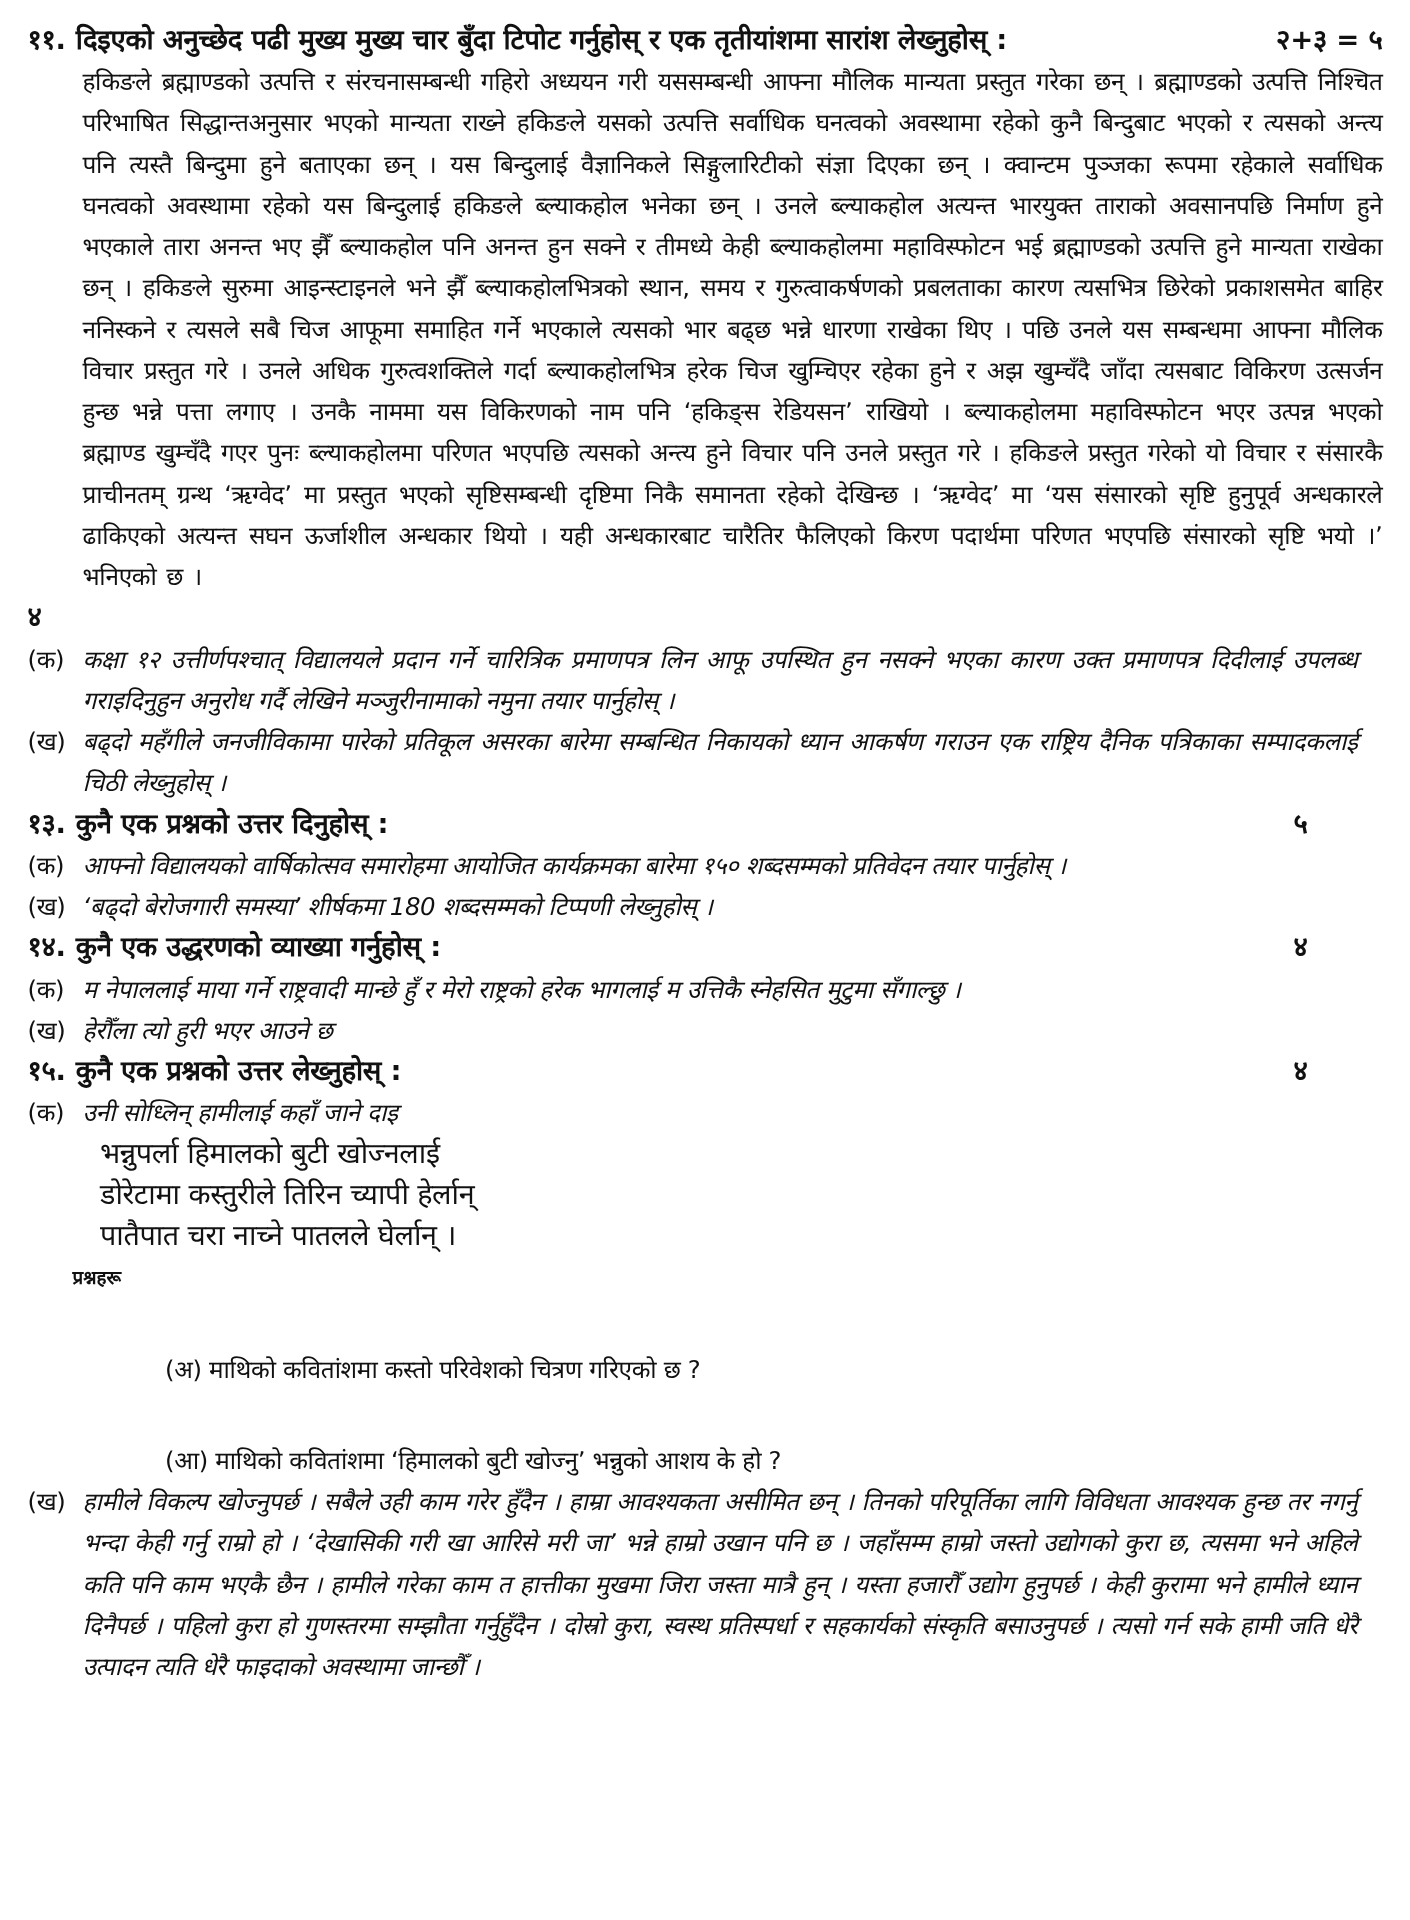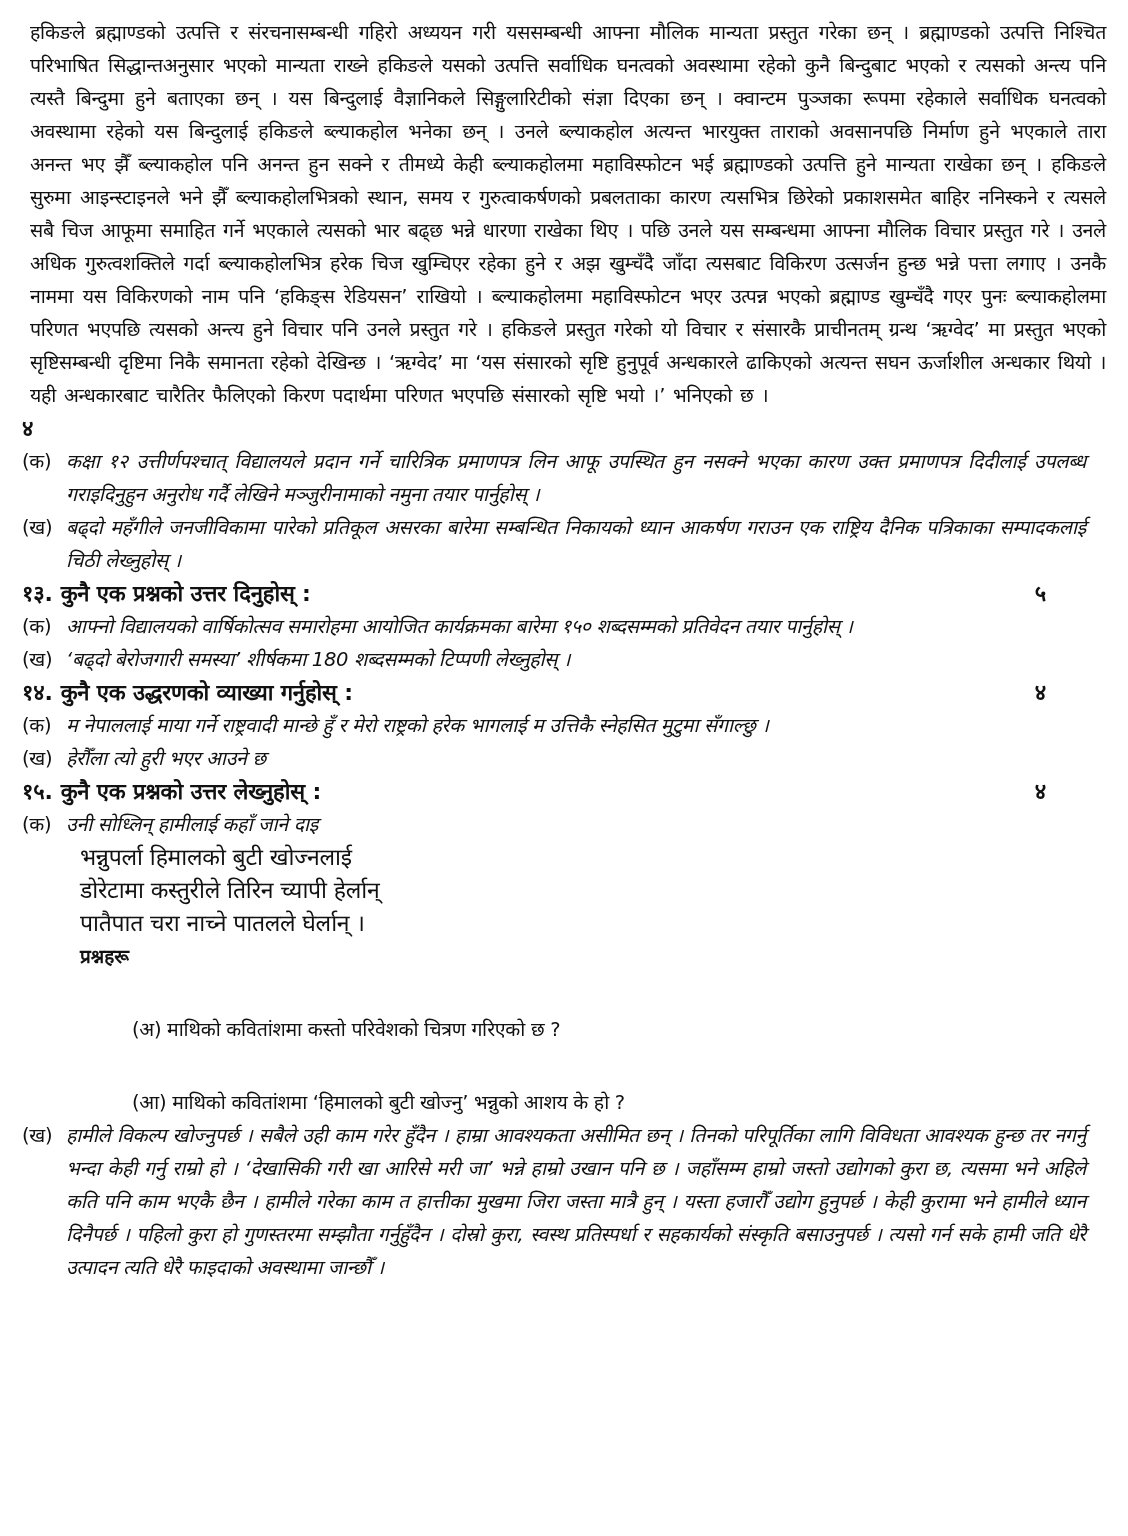--- a/index.html
+++ b/index.html
@@ -26,43 +26,49 @@
     letter-spacing: -0.2px;
   }
   .q-head .marks { padding-right: 60px; }
   .q-head.first .marks { padding-right: 0; }
   .q-head .q-num { margin-right: 8px; }
   .para {
     font-size: 19.5px;
     line-height: 33px;
     text-align: justify;
     text-align-last: left;
-    margin: 0 0 0 8px;
+    margin: 0 0 0 44px;
     letter-spacing: -0.3px;
     word-spacing: 2px;
   }
   .item {
     display: flex;
     font-size: 19.5px;
     line-height: 33px;
     letter-spacing: -0.3px;
   }
   .item .lbl { flex: 0 0 auto; width: 44px; white-space: nowrap; }
   .item .txt { flex: 1 1 auto; text-align: justify; text-align-last: left; padding-right: 20px; font-style: italic; }
   .item .txt.nojust { text-align: right; }
   .poem-line { font-size: 23px; line-height: 33px; margin-left: 58px; letter-spacing: -0.3px; }
-  .sub-head { font-weight: bold; font-size: 19px; line-height: 33px; margin-left: 58px; }
+  .sub-head { font-weight: bold; font-size: 15px; line-height: 33px; margin-left: 36px; }
   .sub-q { font-size: 19.5px; line-height: 33px; margin-left: 110px; letter-spacing: -0.3px; margin-top: 40px; }
 </style>
 </head>
 <body>
 
 <div class="page">
 
   <section>
+    <div class="q-head first">
+      <span>
+        <span class="q-num">११.</span><span>दिइएको अनुच्छेद पढी मुख्य मुख्य चार बुँदा टिपोट गर्नुहोस् र एक तृतीयांशमा सारांश लेख्नुहोस् :</span>
+      </span>
+      <span class="marks">२+३ = ५</span>
+    </div>
     <p class="para">हकिङले ब्रह्माण्डको उत्पत्ति र संरचनासम्बन्धी गहिरो अध्ययन गरी यससम्बन्धी आफ्ना मौलिक मान्यता प्रस्तुत गरेका छन् । ब्रह्माण्डको उत्पत्ति निश्चित परिभाषित सिद्धान्तअनुसार भएको मान्यता राख्ने हकिङले यसको उत्पत्ति सर्वाधिक घनत्वको अवस्थामा रहेको कुनै बिन्दुबाट भएको र त्यसको अन्त्य पनि त्यस्तै बिन्दुमा हुने बताएका छन् । यस बिन्दुलाई वैज्ञानिकले सिङ्गुलारिटीको संज्ञा दिएका छन् । क्वान्टम पुञ्जका रूपमा रहेकाले सर्वाधिक घनत्वको अवस्थामा रहेको यस बिन्दुलाई हकिङले ब्ल्याकहोल भनेका छन् । उनले ब्ल्याकहोल अत्यन्त भारयुक्त ताराको अवसानपछि निर्माण हुने भएकाले तारा अनन्त भए झैँ ब्ल्याकहोल पनि अनन्त हुन सक्ने र तीमध्ये केही ब्ल्याकहोलमा महाविस्फोटन भई ब्रह्माण्डको उत्पत्ति हुने मान्यता राखेका छन् । हकिङले सुरुमा आइन्स्टाइनले भने झैँ ब्ल्याकहोलभित्रको स्थान, समय र गुरुत्वाकर्षणको प्रबलताका कारण त्यसभित्र छिरेको प्रकाशसमेत बाहिर ननिस्कने र त्यसले सबै चिज आफूमा समाहित गर्ने भएकाले त्यसको भार बढ्छ भन्ने धारणा राखेका थिए । पछि उनले यस सम्बन्धमा आफ्ना मौलिक विचार प्रस्तुत गरे । उनले अधिक गुरुत्वशक्तिले गर्दा ब्ल्याकहोलभित्र हरेक चिज खुम्चिएर रहेका हुने र अझ खुम्चँदै जाँदा त्यसबाट विकिरण उत्सर्जन हुन्छ भन्ने पत्ता लगाए । उनकै नाममा यस विकिरणको नाम पनि ‘हकिङ्स रेडियसन’ राखियो । ब्ल्याकहोलमा महाविस्फोटन भएर उत्पन्न भएको ब्रह्माण्ड खुम्चँदै गएर पुनः ब्ल्याकहोलमा परिणत भएपछि त्यसको अन्त्य हुने विचार पनि उनले प्रस्तुत गरे । हकिङले प्रस्तुत गरेको यो विचार र संसारकै प्राचीनतम् ग्रन्थ ‘ऋग्वेद’ मा प्रस्तुत भएको सृष्टिसम्बन्धी दृष्टिमा निकै समानता रहेको देखिन्छ । ‘ऋग्वेद’ मा ‘यस संसारको सृष्टि हुनुपूर्व अन्धकारले ढाकिएको अत्यन्त सघन ऊर्जाशील अन्धकार थियो । यही अन्धकारबाट चारैतिर फैलिएको किरण पदार्थमा परिणत भएपछि संसारको सृष्टि भयो ।’ भनिएको छ ।</p>
   </section>
 
   <section>
     <div class="q-head">
       <span class="marks">४</span>
     </div>
     <div class="item">
       <span class="lbl">(क)</span>
       <span class="txt">कक्षा १२ उत्तीर्णपश्चात् विद्यालयले प्रदान गर्ने चारित्रिक प्रमाणपत्र लिन आफू उपस्थित हुन नसक्ने भएका कारण उक्त प्रमाणपत्र दिदीलाई उपलब्ध गराइदिनुहुन अनुरोध गर्दै लेखिने मञ्जुरीनामाको नमुना तयार पार्नुहोस् ।</span>

